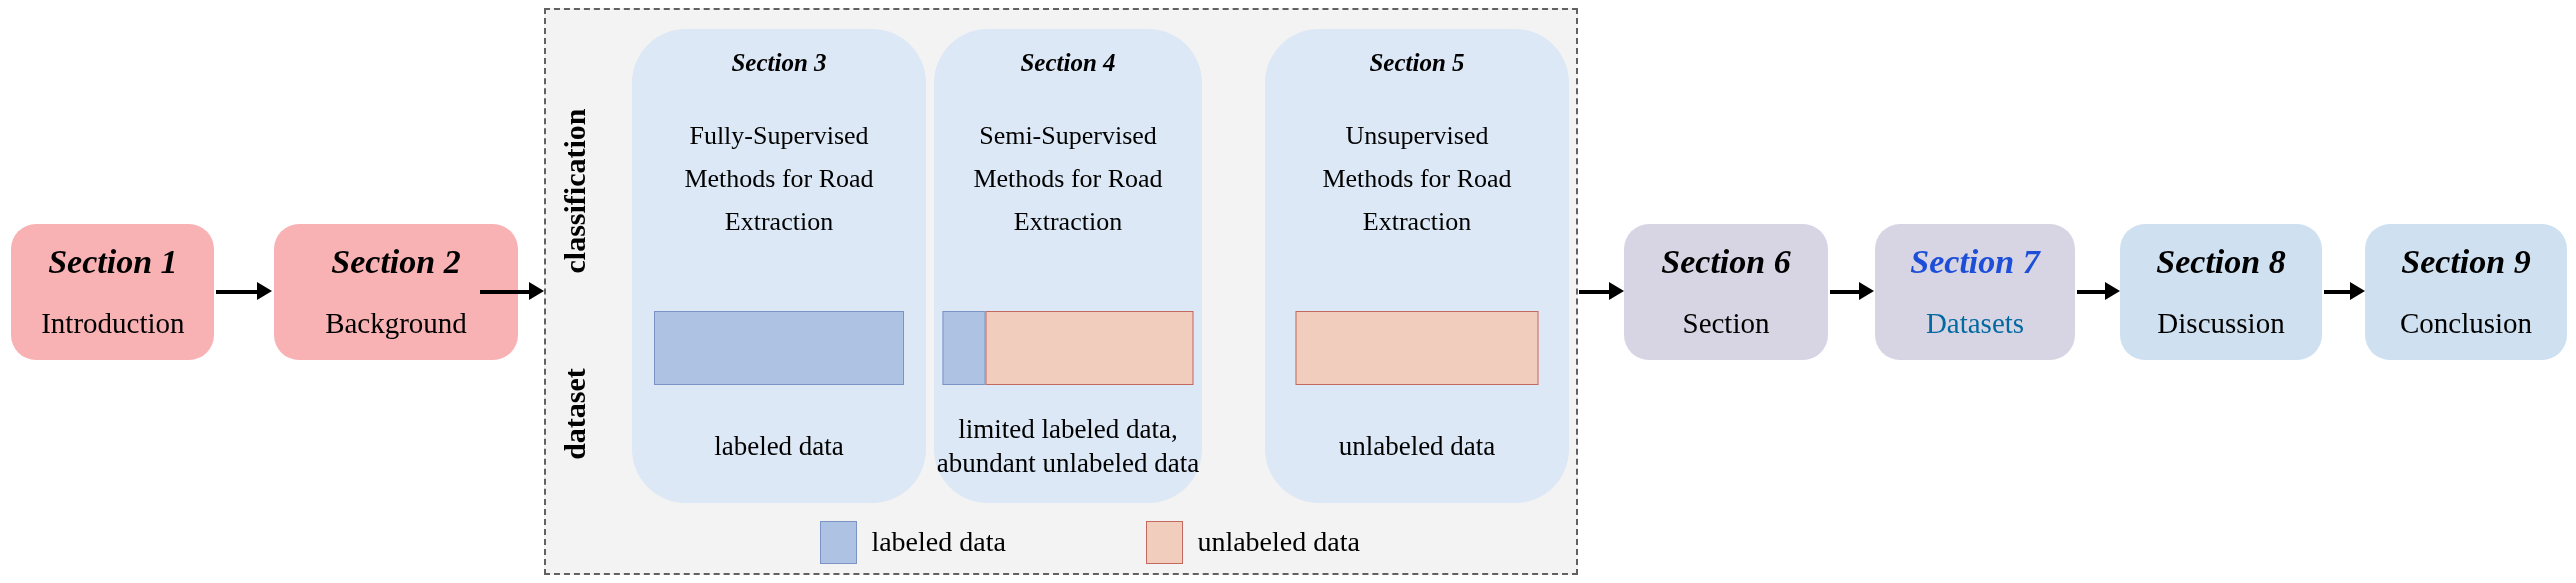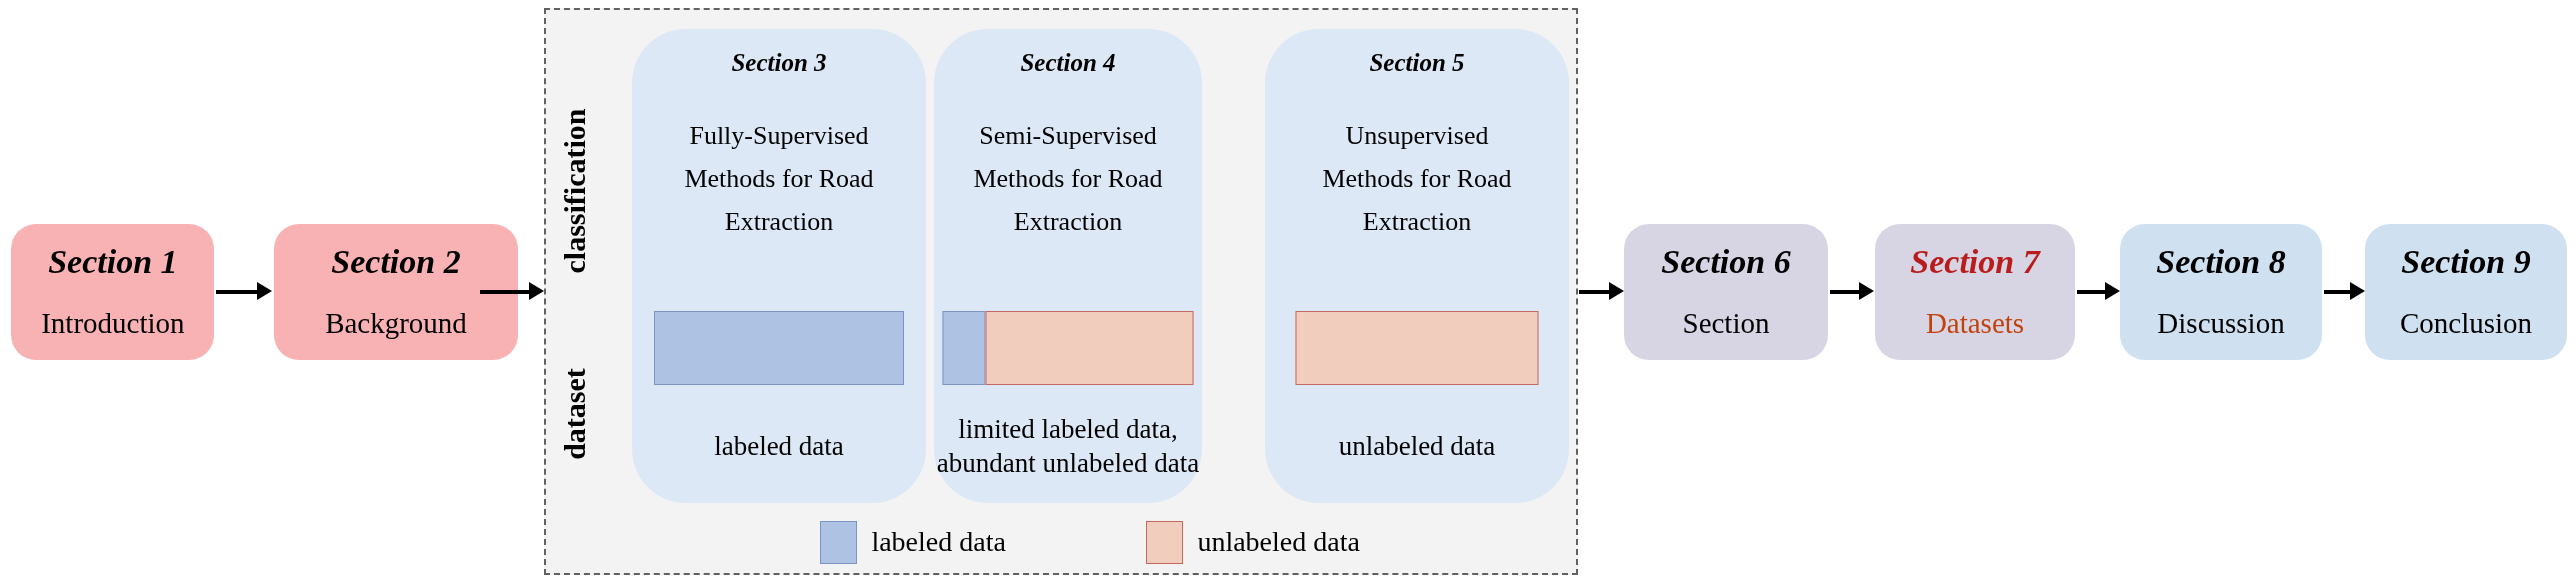--- a/index.html
+++ b/index.html
@@ -159,22 +159,22 @@
     <div class="node-title">Section 6</div>
     <div class="node-label">Section</div>
   </div>
 
   <div class="arrow" style="left:1830px;width:44px;">
     <div class="shaft"></div>
       <div class="head"></div>
   </div>
 
   <div class="node" style="left: 1875px; width: 200px; background-color: rgb(215, 213, 227);">
-    <div class="node-title" style="color: #b91c1c;">Section 7</div>
-    <div class="node-label" style="color: #c2410c;">Datasets</div>
+    <div class="node-title" style="color: #1d4ed8;">Section 7</div>
+    <div class="node-label" style="color: #0369a1;">Datasets</div>
   </div>
 
   <div class="arrow" style="left:2077px;width:43px;">
     <div class="shaft"></div>
       <div class="head"></div>
   </div>
 
   <div class="node" style="left: 2120px; width: 202px; background-color: rgb(207, 224, 240);">
     <div class="node-title">Section 8</div>
     <div class="node-label">Discussion</div>

